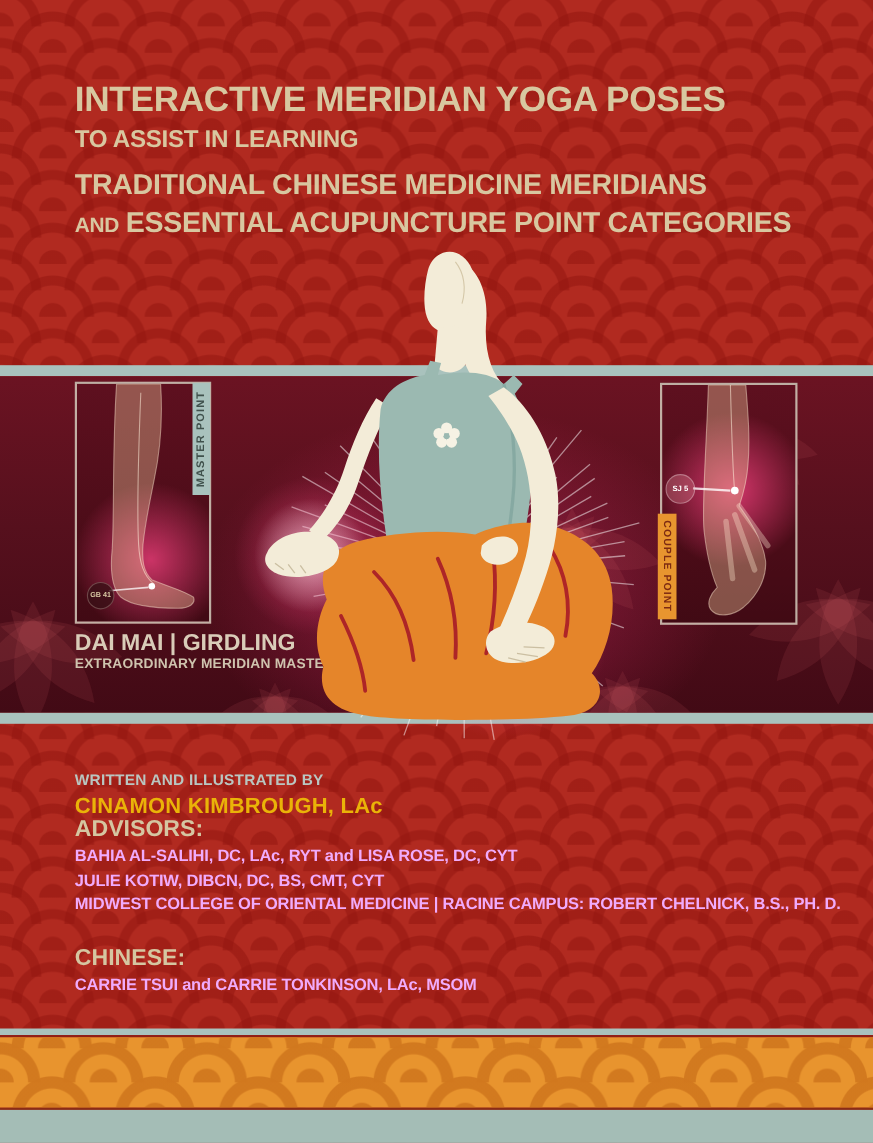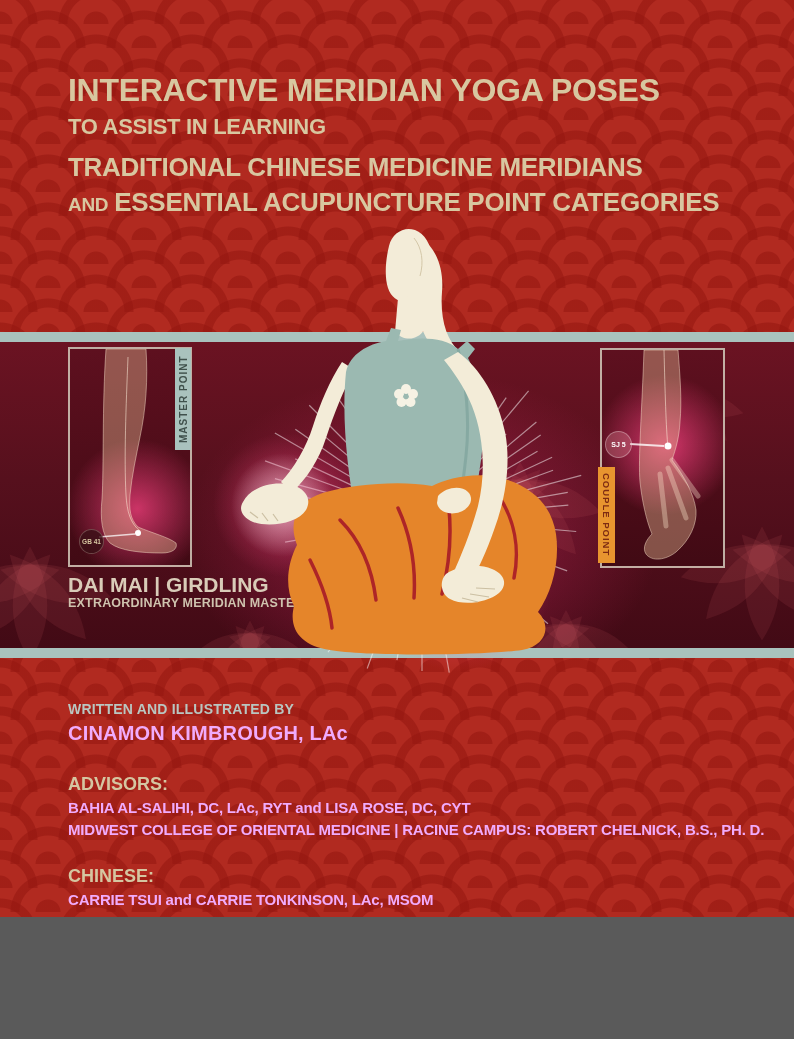--- a/index.html
+++ b/index.html
@@ -1,17 +1,17 @@
 <!DOCTYPE html>
 <html><head>
 <meta charset="utf-8">
 <style>
   html,body{margin:0;padding:0;background:#5a5a5a;}
   #cover{
-    position:relative;width:794px;height:917px;overflow:hidden;
+    position:relative;width:794px;height:1039px;overflow:hidden;
     font-family:"Liberation Sans",sans-serif;
     -webkit-font-smoothing:antialiased;
   }
   
   .pattern-red{
     position:absolute;inset:0;
     background-color:#b12a20;
     background-image:
       radial-gradient(circle at 50% 100%, rgba(148,22,16,0) 0 28px, rgba(148,22,16,.55) 29px 37px, rgba(148,22,16,0) 38px),
       radial-gradient(circle at 50% 100%, rgba(148,22,16,.55) 0 12px, rgba(148,22,16,0) 13px),
@@ -73,22 +73,22 @@
     border:1px solid rgba(255,240,220,.25);color:#d8c8a2;font-size:6.5px;}
   .badge-sj{left:3px;top:81px;width:25px;height:25px;background:rgba(214,130,142,.35);
     border:1px solid rgba(255,255,255,.3);color:#fff;font-size:7px;}
   .pose-title{position:absolute;left:68px;top:231px;color:#d9ccb8;font-size:21px;font-weight:bold;letter-spacing:0;text-align:right;}
   .pose-subtitle{position:absolute;left:68px;top:254px;color:#cfc3ae;font-size:12.5px;font-weight:bold;letter-spacing:.2px;}
   
   .figure-overlay{position:absolute;left:0;top:0;width:794px;height:1039px;pointer-events:none;}
   
   .credits{position:absolute;left:68px;top:702px;line-height:1;}
   .c-written{color:#b9c6c1;font-size:14px;font-weight:bold;margin-bottom:7px;letter-spacing:.2px;}
-  .c-author{color:#f0abfc;font-size:20px;font-weight:bold;margin-bottom:32px;letter-spacing:.2px;}
-  .c-label{color:#d5c6a1;font-size:18px;font-weight:bold;margin-bottom:7px;}
+  .c-author{color:#eab308;font-size:20px;font-weight:bold;letter-spacing:.2px;}
+  .c-label{color:#d5c6a1;font-size:21px;font-weight:bold;margin-bottom:7px;}
   .c-line{color:#f0abfc;font-size:15px;font-weight:bold;margin-bottom:6.5px;letter-spacing:-.2px;}
   .c-gap{height:24px;}
   
   .bottom-line1{position:absolute;left:0;top:935px;width:794px;height:6px;background:#a9c2bd;}
   .bottom-hairline{position:absolute;left:0;top:941px;width:794px;height:2px;background:#8f1f17;}
   .orange-band{
     position:absolute;left:0;top:943px;width:794px;height:64px;
     background-color:#e8942e;
     background-image:
       radial-gradient(circle at 50% 100%, rgba(209,120,30,0) 0 25px, rgba(209,120,30,.95) 26px 36px, rgba(209,120,30,0) 37px),
@@ -305,20 +305,21 @@
       <path d="M446,574 C458,566 478,563 492,569 C505,574 508,585 499,593 C487,603 463,606 450,599 C441,594 439,581 446,574 Z" fill="#f3ecd8"></path>
       <path d="M462,598 L478,602 M470,594 L489,597 M476,588 L495,589" stroke="#cbbfa2" stroke-width="1.2"></path>
     </g>
   </svg>
 
   <div class="credits">
     <div class="c-written">WRITTEN AND ILLUSTRATED BY</div>
     <div class="c-author">CINAMON KIMBROUGH, LAc</div>
     <div class="c-label">ADVISORS:</div>
     <div class="c-line">BAHIA AL-SALIHI, DC, LAc, RYT and LISA ROSE, DC, CYT</div>
+    <div class="c-line">JULIE KOTIW, DIBCN, DC, BS, CMT, CYT</div>
     <div class="c-line">MIDWEST COLLEGE OF ORIENTAL MEDICINE | RACINE CAMPUS: ROBERT CHELNICK, B.S., PH. D.</div>
     <div class="c-gap"></div>
     <div class="c-label">CHINESE:</div>
     <div class="c-line">CARRIE TSUI and CARRIE TONKINSON, LAc, MSOM</div>
   </div>
 
   <div class="bottom-line1"></div>
   <div class="bottom-hairline"></div>
   <div class="orange-band"></div>
   <div class="bottom-hairline2"></div>

